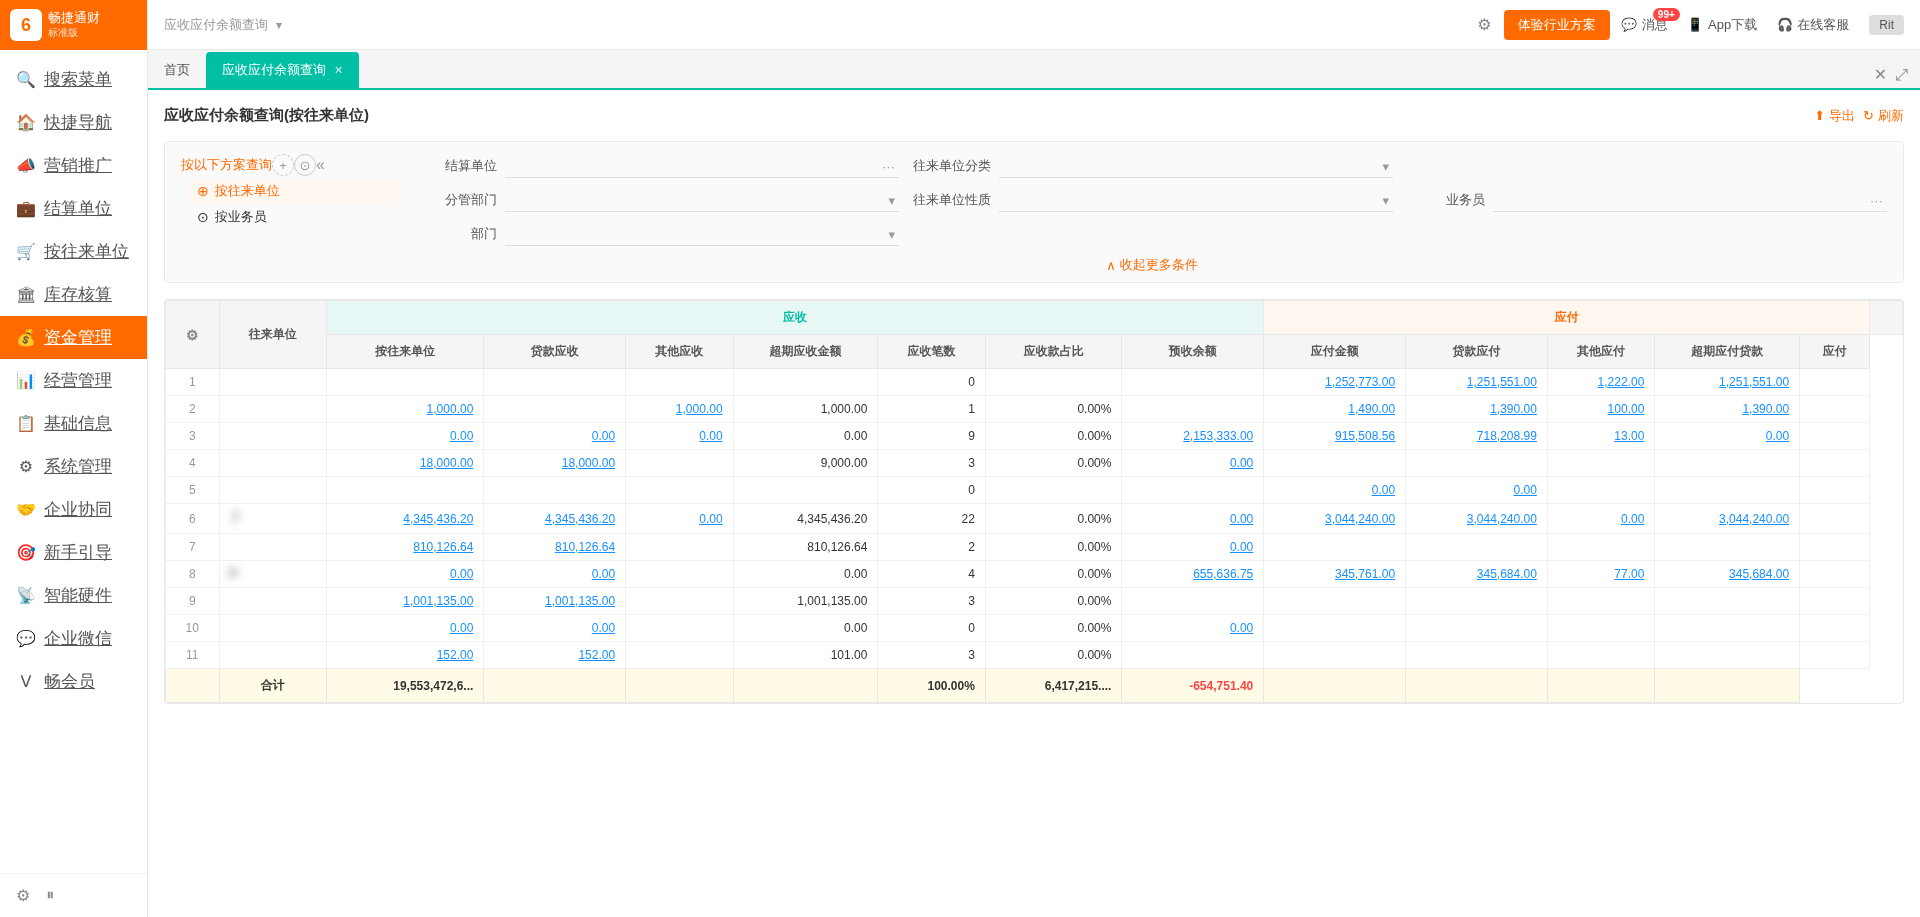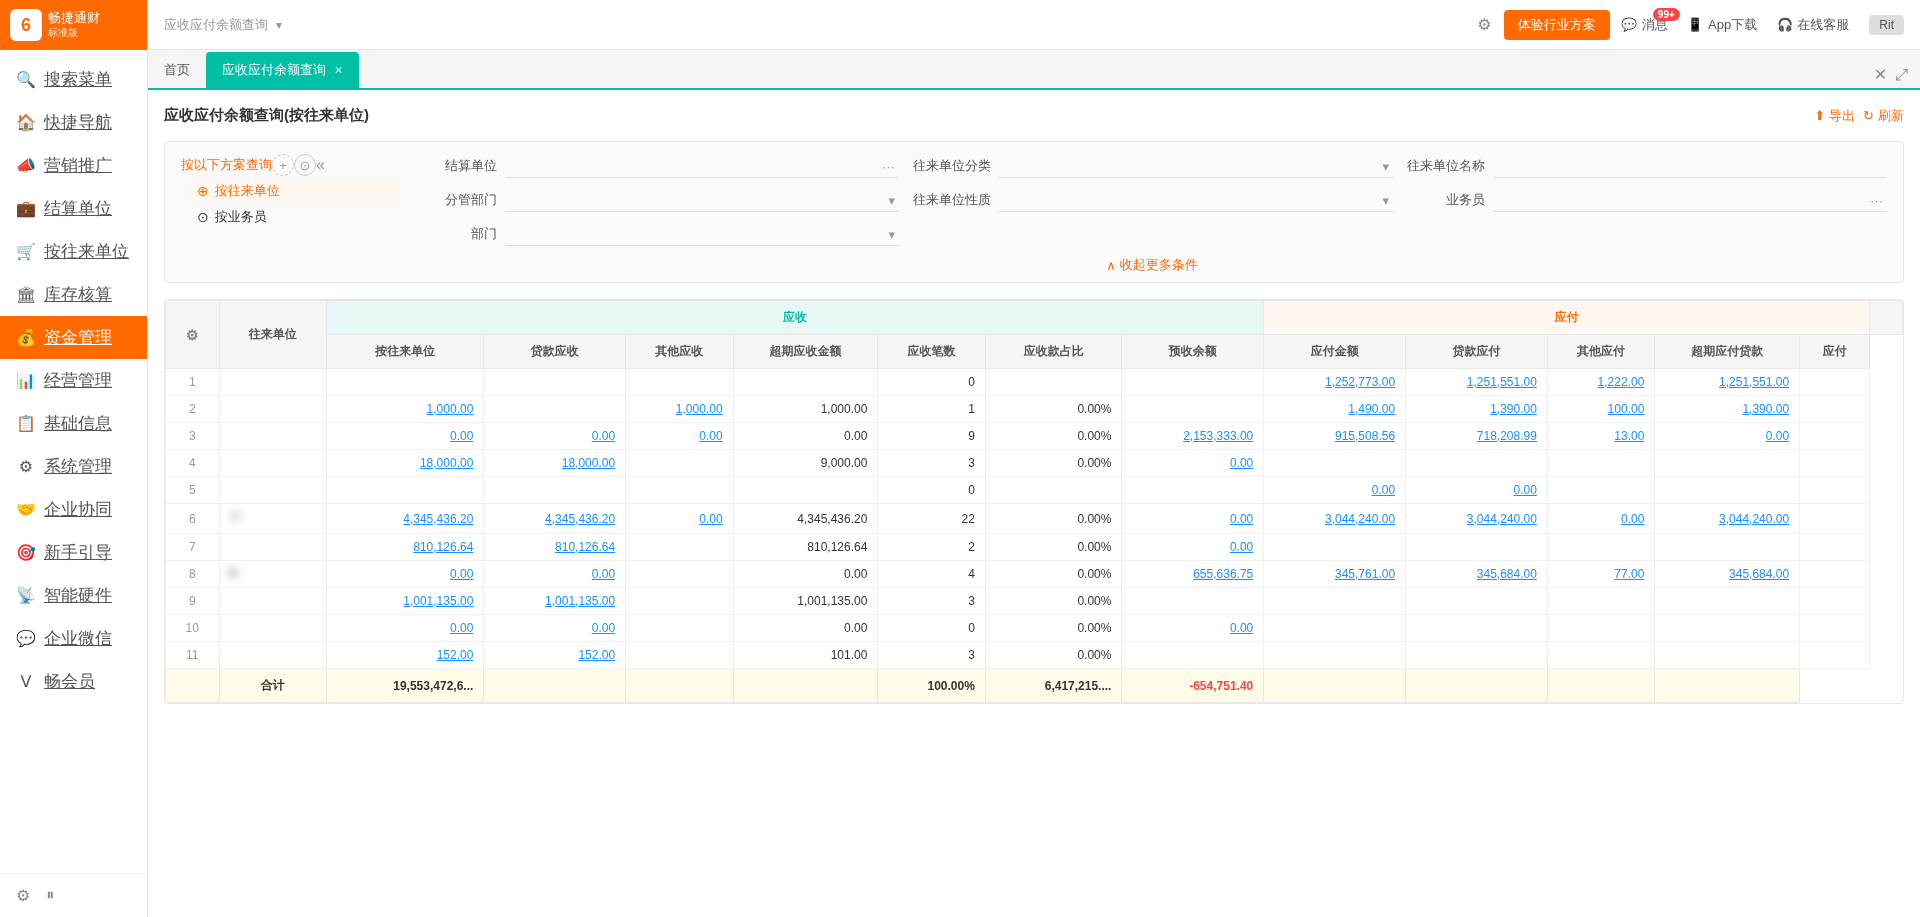--- a/index.html
+++ b/index.html
@@ -348,24 +348,20 @@
                 <input type="text" class="filter-input" style="">
                 <span class="filter-input-dots">···</span>
               </div>
             </div>
             <div class="filter-field">
               <span class="filter-label">往来单位分类</span>
               <div class="filter-select">
                 <select><option></option></select>
                 <span class="filter-select-arrow">▾</span>
               </div>
-            </div>
-            <div class="filter-field">
-              <span class="filter-label">往来单位名称</span>
-              <input type="text" class="filter-input" style="flex: 1 1 0%;">
             </div>
           </div>
 
           <div class="filter-row">
             <div class="filter-field">
               <span class="filter-label">分管部门</span>
               <div class="filter-select">
                 <select><option></option></select>
                 <span class="filter-select-arrow">▾</span>
               </div>

